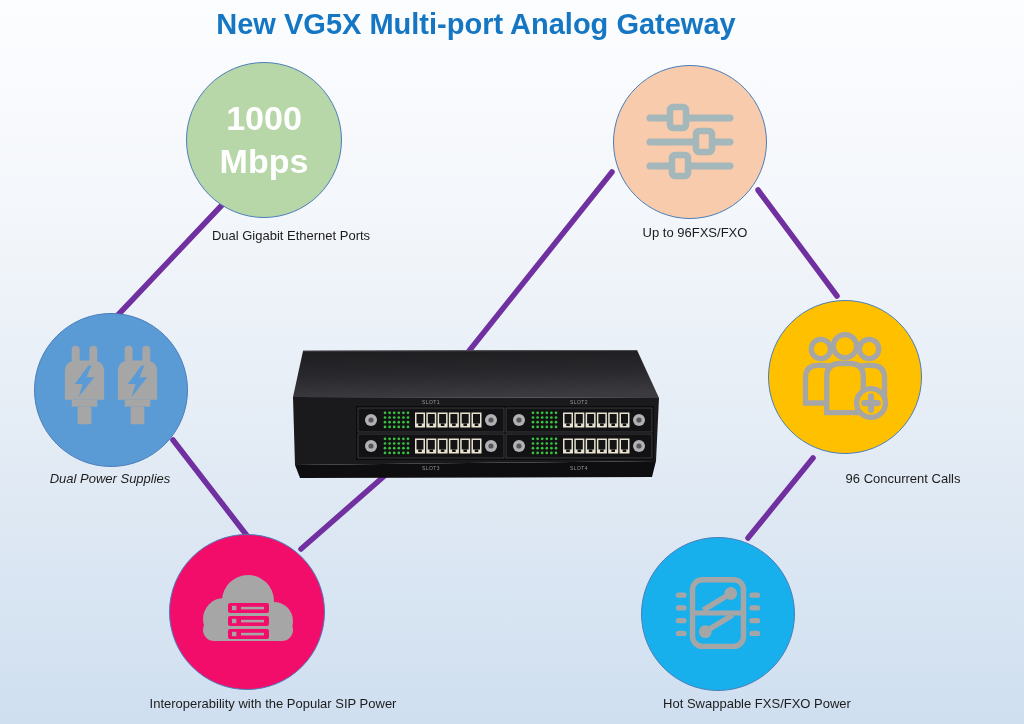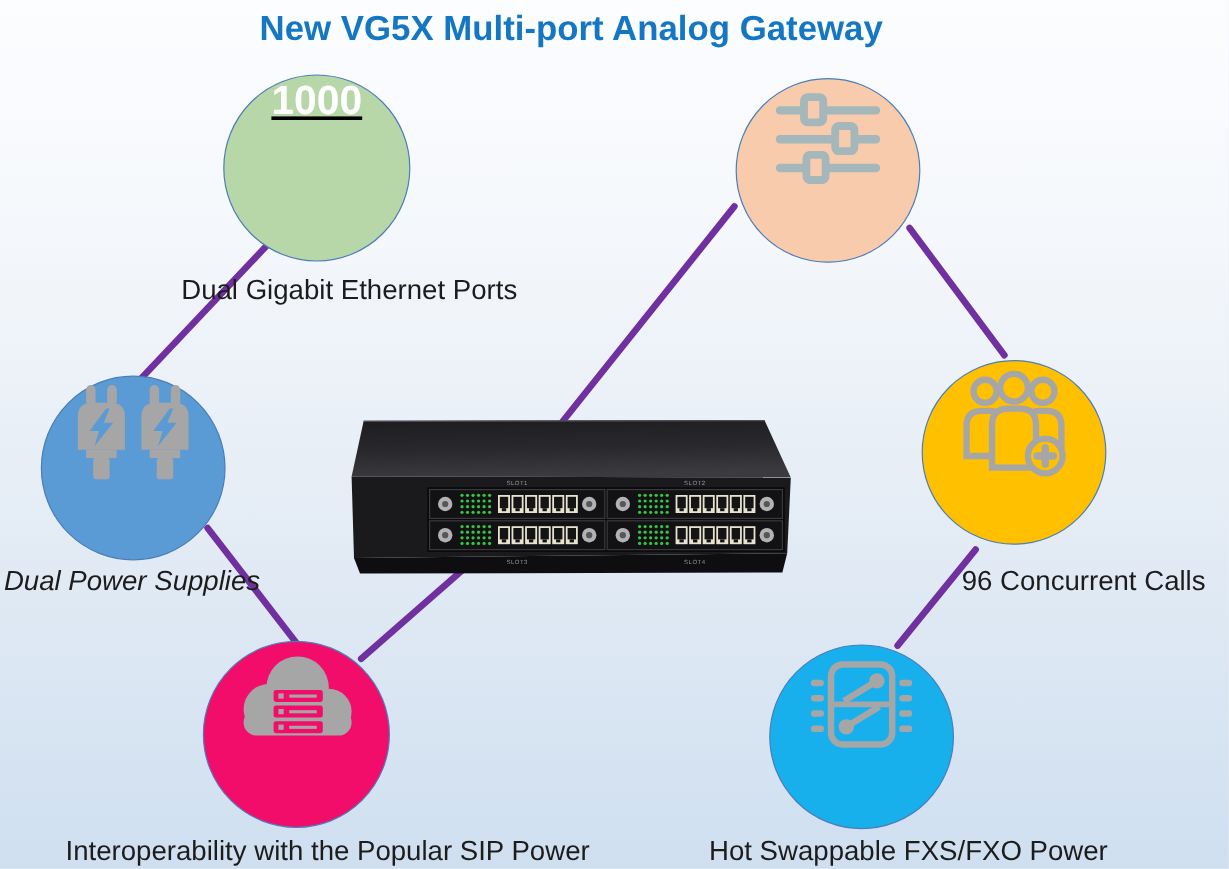--- a/index.html
+++ b/index.html
@@ -8,32 +8,32 @@
     background:linear-gradient(180deg,#fcfdff 0%,#f4f7fb 28%,#e4ecf5 60%,#cfdff0 100%);
     font-family:"Liberation Sans",sans-serif;
   }
   .title{
     position:absolute;top:8px;left:0;width:952px;text-align:center;
     font-size:29px;font-weight:bold;color:#1577c3;
   }
   .connectors{position:absolute;left:0;top:0;}
   .circle{
     position:absolute;border-radius:50%;box-sizing:border-box;
-    border:1.6px solid #4a7ebb;display:flex;align-items:flex-start;justify-content:center;text-decoration:underline;
+    border:1.6px solid #4a7ebb;display:flex;align-items:center;justify-content:center;
   }
   .c-green{background:#b7d7a8;}
   .c-orange{background:#f8cbad;}
   .c-blue{background:#5b9bd5;}
   .c-yellow{background:#ffc000;}
   .c-pink{background:#f20d6b;}
   .c-cyan{background:#18b0ec;}
   .badge{color:#ffffff;font-weight:bold;font-size:34px;line-height:43px;text-align:center;}
   .flabel{
     position:absolute;transform:translateX(-50%);white-space:nowrap;
-    font-size:23px;color:#1c1c1c;
+    font-size:13px;color:#1c1c1c;
   }
   .device{position:absolute;left:270px;top:330px;}
 </style>
 </head>
 <body>
 
 <div class="stage">
 
   <div class="title">New VG5X Multi-port Analog Gateway</div>
 
@@ -44,38 +44,40 @@
       <line x1="301" y1="549" x2="390" y2="471"></line>
       <line x1="469" y1="351" x2="612" y2="172"></line>
       <line x1="758" y1="190" x2="837" y2="296"></line>
       <line x1="813" y1="458" x2="748" y2="538"></line>
     </g>
   </svg>
 
   <div class="circle c-green" style="left:186px;top:62px;width:156px;height:156px;">
     <div class="badge">
       <div>1000</div>
+      <div>Mbps</div>
     </div>
   </div>
   <div class="flabel" style="left:291px;top:228px;">Dual Gigabit Ethernet Ports</div>
 
   <div class="circle c-orange" style="left:613px;top:65px;width:154px;height:154px;">
     <svg width="100" height="100" viewBox="0 0 100 100">
       <g stroke="#a4b7ba" stroke-width="7" stroke-linecap="round">
         <line x1="10" y1="26" x2="90" y2="26"></line>
         <line x1="10" y1="50" x2="90" y2="50"></line>
         <line x1="10" y1="74" x2="90" y2="74"></line>
       </g>
       <g fill="#f8cbad" stroke="#a4b7ba" stroke-width="6.5">
         <rect x="30" y="15" width="16" height="21" rx="3"></rect>
         <rect x="56" y="39" width="16" height="21" rx="3"></rect>
         <rect x="32" y="63" width="16" height="21" rx="3"></rect>
       </g>
     </svg>
   </div>
+  <div class="flabel" style="left:695px;top:225px;">Up to 96FXS/FXO</div>
 
   <div class="circle c-blue" style="left:34px;top:313px;width:154px;height:154px;">
     <svg width="118" height="103" viewBox="0 0 120 105">
       <g>
         <g fill="#a6a6a6">
           <rect x="20" y="7" width="8" height="18" rx="4"></rect>
           <rect x="38" y="7" width="8" height="18" rx="4"></rect>
           <path d="M13,62 L13,34 Q13,22 25,22 L41,22 Q53,22 53,34 L53,62 Z"></path>
           <rect x="20" y="62" width="26" height="7"></rect>
           <rect x="26" y="69" width="14" height="18" rx="2"></rect>

